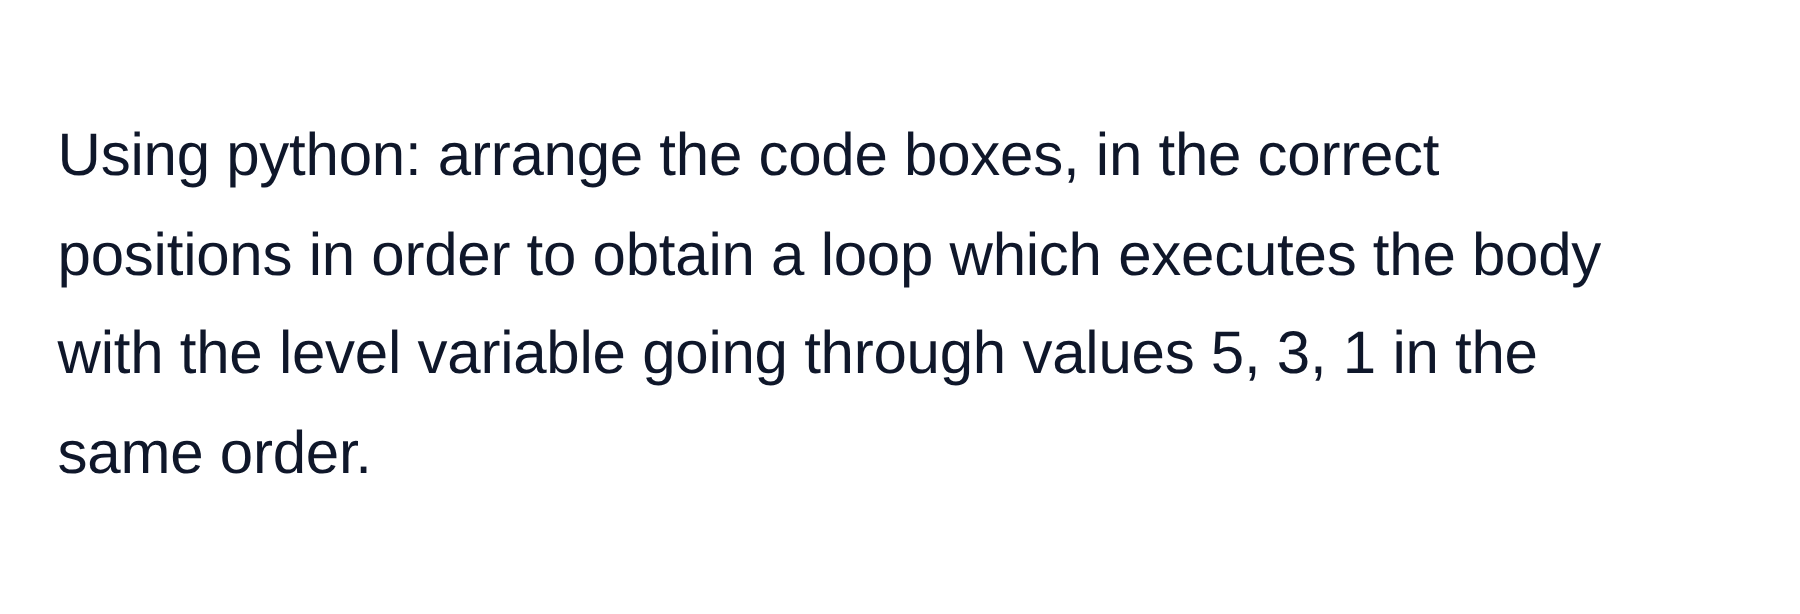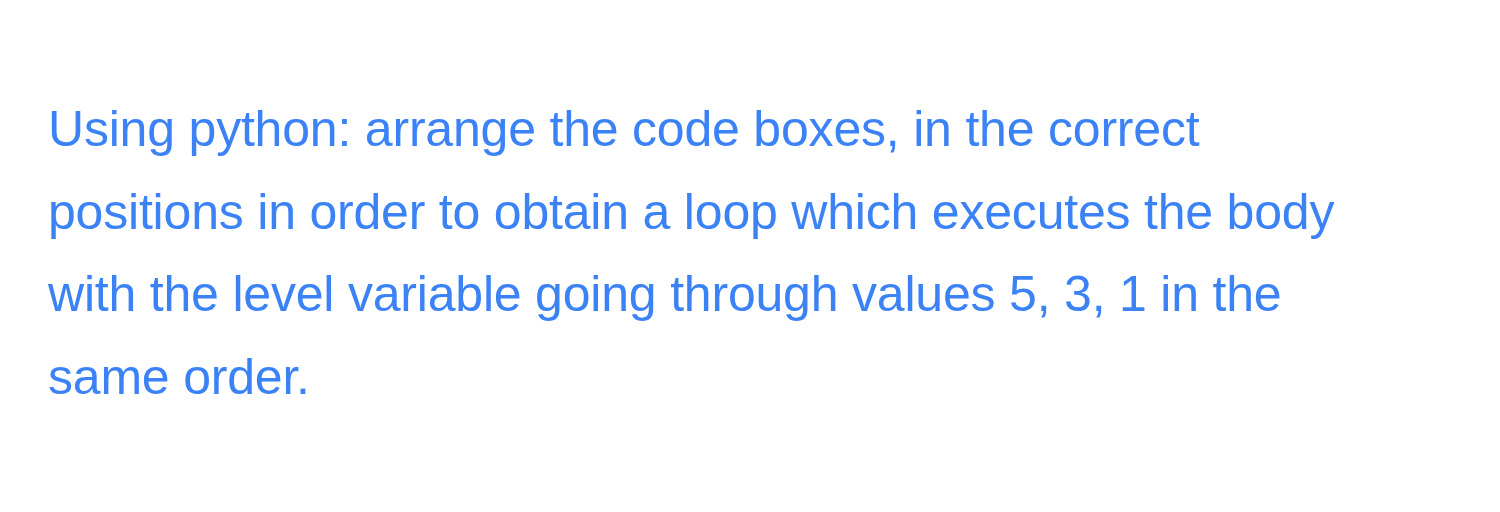--- a/index.html
+++ b/index.html
@@ -14,21 +14,21 @@
       font-family: -apple-system, BlinkMacSystemFont, "Segoe UI", Helvetica, Arial, sans-serif;
       overflow: hidden;
     }
     .content {
       padding: 88px 48px 48px 48px;
       max-width: 1420px;
     }
     .question-text {
       font-size: 50px;
       line-height: 1.65;
-      color: #3b82f6;
+      color: #0f172a;
       font-weight: 400;
       letter-spacing: -0.2px;
     }
   </style>
 </head>
 <body>
 
 <div class="content">
   <p class="question-text">Using python: arrange the code boxes, in the correct positions in order to obtain a loop which executes the body with the level variable going through values 5, 3, 1 in the same order.</p>
 </div>

